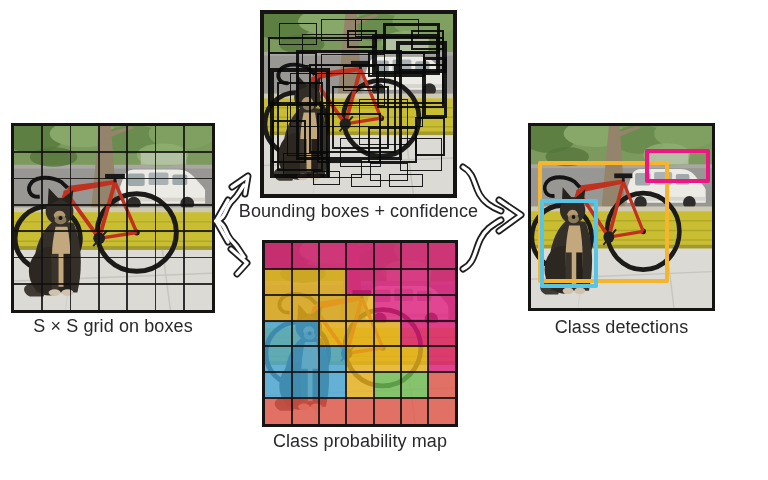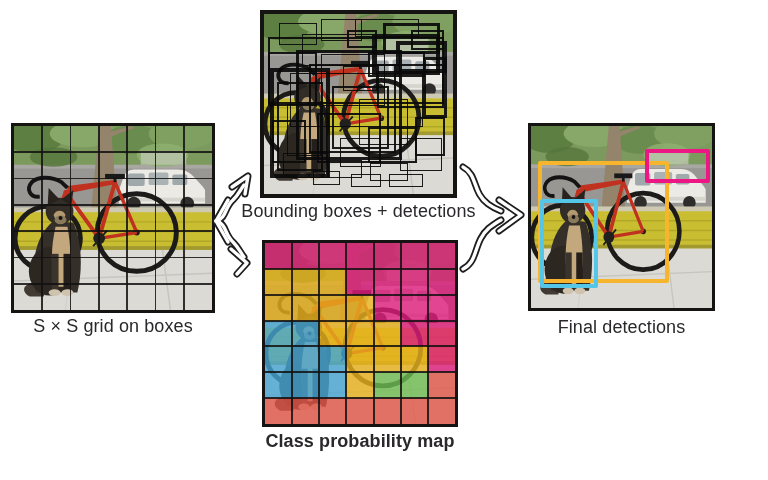--- a/index.html
+++ b/index.html
@@ -15,21 +15,21 @@
   .gl{position:absolute;background:rgba(18,17,16,.85);}
   .gl.v{top:0;bottom:0;}
   .gl.h{left:0;right:0;}
   .cm-grid{display:grid;position:absolute;left:0;top:0;right:0;bottom:0;}
   .bb{position:absolute;box-sizing:border-box;border:1px solid rgba(10,10,10,.92);}
   .det{position:absolute;box-sizing:border-box;border:4px solid #000;border-radius:2px;}
   .caption{position:absolute;font-size:18px;line-height:20px;color:#2a282b;text-align:center;
            letter-spacing:0.1px;}
   #c-input{left:9px;top:316px;width:208px;}
   #c-boxes{left:230px;top:201px;width:257px;}
-  #c-classmap{left:260px;top:431px;width:200px;font-weight:bold;}
+  #c-classmap{left:260px;top:431px;width:200px;}
   #c-final{left:526px;top:317px;width:191px;}
   .arrows{position:absolute;left:0;top:0;width:768px;height:480px;pointer-events:none;}
 </style>
 </head>
 <body>
 
 <div class="stage">
 
   <svg width="0" height="0" style="position:absolute" aria-hidden="true">
     <defs>
@@ -165,21 +165,21 @@
         <div class="bb" style="left: 56%; top: 83%; width: 20%; height: 10%; border-width: 1.5px;"></div>
         <div class="bb" style="left: 72%; top: 69%; width: 22%; height: 18%; border-width: 1.5px;"></div>
         <div class="bb" style="left: 26%; top: 87%; width: 14%; height: 8%; border-width: 1.5px;"></div>
         <div class="bb" style="left: 46%; top: 89%; width: 16%; height: 7%; border-width: 1.5px;"></div>
         <div class="bb" style="left: 66%; top: 89%; width: 18%; height: 7%; border-width: 1.5px;"></div>
         <div class="bb" style="left: 80%; top: 57%; width: 16%; height: 22%; border-width: 2px;"></div>
         <div class="bb" style="left: 50%; top: 47%; width: 26%; height: 26%; border-width: 1.5px;"></div>
         <div class="bb" style="left: 4%; top: 59%; width: 18%; height: 24%; border-width: 2px;"></div>
       </div>
   </div>
-  <div class="caption" id="c-boxes">Bounding boxes + detections</div>
+  <div class="caption" id="c-boxes">Bounding boxes + confidence</div>
 
   <div class="panel" id="p-classmap">
     <svg class="scene" viewBox="0 0 200 190" preserveAspectRatio="none">
         <use href="#scene"></use>
       </svg>
     <div class="cm-grid" style="grid-template-columns: repeat(7, 1fr); grid-template-rows: repeat(7, 1fr);">
         <div style="background: rgba(224, 27, 124, 0.8);"></div>
         <div style="background: rgba(224, 27, 124, 0.8);"></div>
         <div style="background: rgba(224, 27, 124, 0.8);"></div>
         <div style="background: rgba(224, 27, 124, 0.8);"></div>
@@ -249,21 +249,21 @@
   <div class="panel" id="p-final">
     <svg class="scene" viewBox="0 0 200 190" preserveAspectRatio="none">
         <use href="#scene"></use>
       </svg>
     <div class="overlay">
         <div class="det" style="left: 3.8%; top: 19.5%; width: 72.5%; height: 67%; border-color: rgb(246, 181, 44);"></div>
         <div class="det" style="left: 4.8%; top: 40%; width: 32%; height: 49%; border-color: rgb(85, 197, 232);"></div>
         <div class="det" style="left: 63%; top: 12.5%; width: 36%; height: 19%; border-color: rgb(236, 22, 132);"></div>
       </div>
   </div>
-  <div class="caption" id="c-final">Final detections</div>
+  <div class="caption" id="c-final">Class detections</div>
 
   <svg class="arrows" viewBox="0 0 768 480">
     <g>
       <g class="arrow-black" fill="none" stroke-width="7" stroke-linecap="round" stroke-linejoin="round" stroke="#1f1e1e">
         <path d="M228,200 L216,221 L228,242"></path>
         <path d="M216,221 C227,218 224,208 233,200 C239,194 240,190 244,185"></path>
         <path d="M232,187 L248,176 L245,194"></path>
         <path d="M216,221 C227,224 224,234 233,242 C239,248 240,252 244,257"></path>
         <path d="M231,249 L247,263 L237,274"></path>
       </g>

